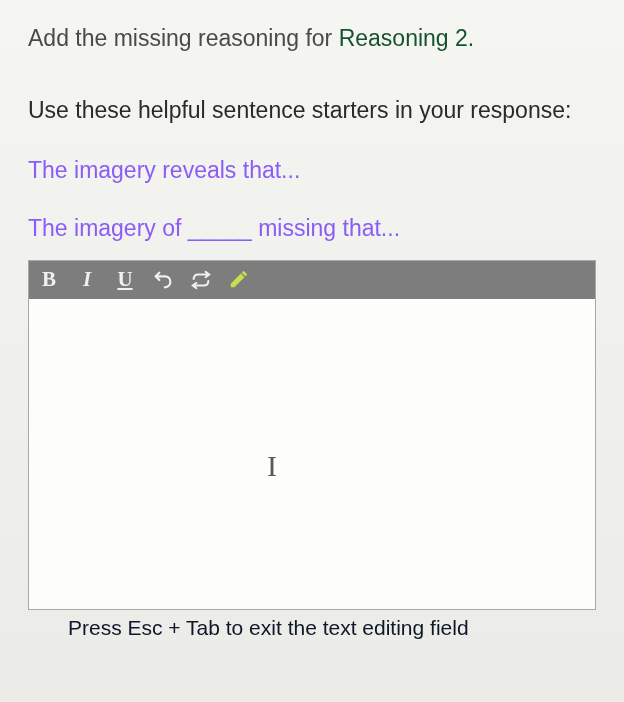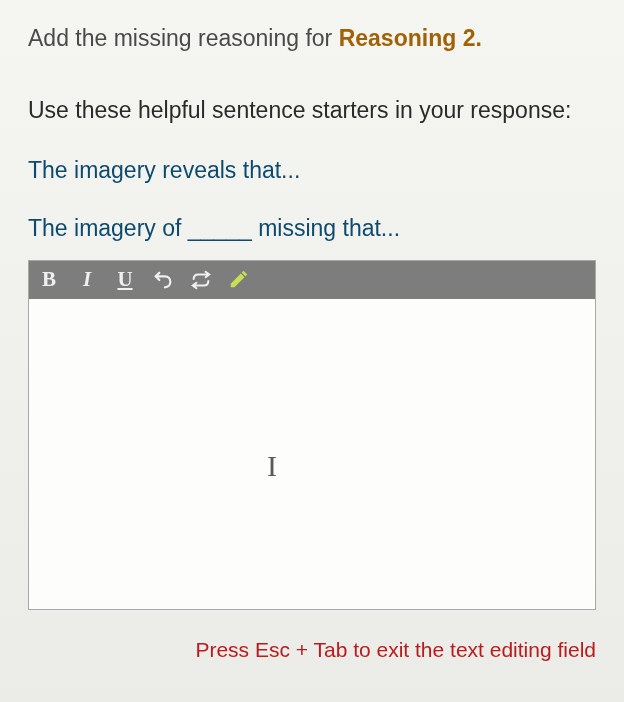--- a/index.html
+++ b/index.html
@@ -15,33 +15,33 @@
       padding: 22px 28px 0 28px;
       color: #3a3a3a;
     }
     .instruction-1 {
       font-size: 23px;
       color: #4a4a4a;
       margin-bottom: 38px;
       line-height: 1.4;
     }
     .instruction-1 .bold {
-      font-weight: 700;
-      color: #a16207;
+      font-weight: 400;
+      color: #14532d;
     }
     .instruction-2 {
       font-size: 23px;
       font-weight: 400;
       color: #2a2a2a;
       line-height: 1.6;
       margin-bottom: 10px;
     }
     .starter {
       font-size: 23px;
-      color: #0c4a6e;
+      color: #8b5cf6;
       line-height: 1.5;
       margin-bottom: 2px;
       margin-top: 24px;
     }
     .editor-wrap {
       margin-top: 14px;
       border: 1px solid #a8a8a8;
       background: #fdfdfb;
     }
     .toolbar {
@@ -84,24 +84,23 @@
       border: none;
       outline: none;
       resize: none;
       background: #fdfdfb;
       font-size: 18px;
       padding: 10px;
       font-family: inherit;
     }
     .hint {
       font-size: 21px;
-      color: #b91c1c;
-      margin-top: 28px;
+      color: #0f172a;
+      margin-top: 6px;
       padding-left: 40px;
-      text-align: right;
     }
     .cursor-i {
       position: absolute;
       font-family: Georgia, serif;
       font-size: 30px;
       color: #5a5a5a;
       pointer-events: none;
     }
     .editor-container {
       position: relative;

